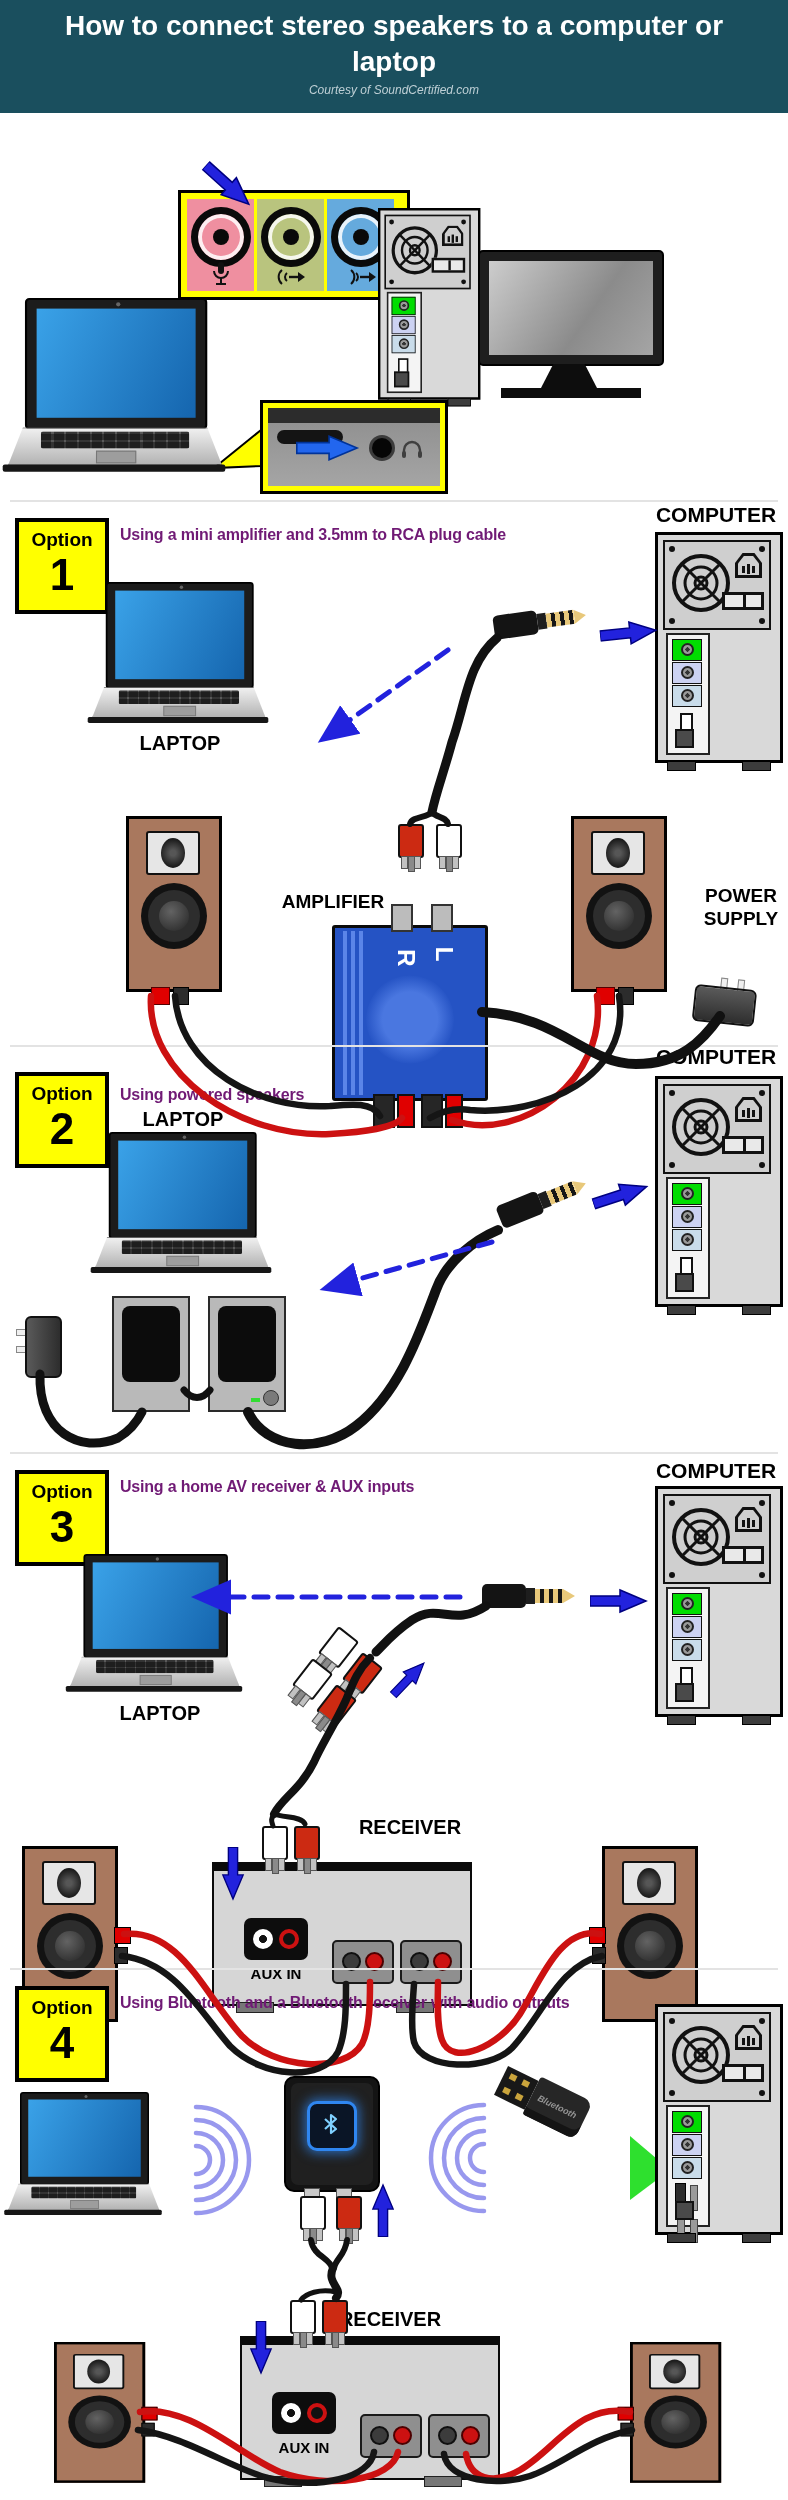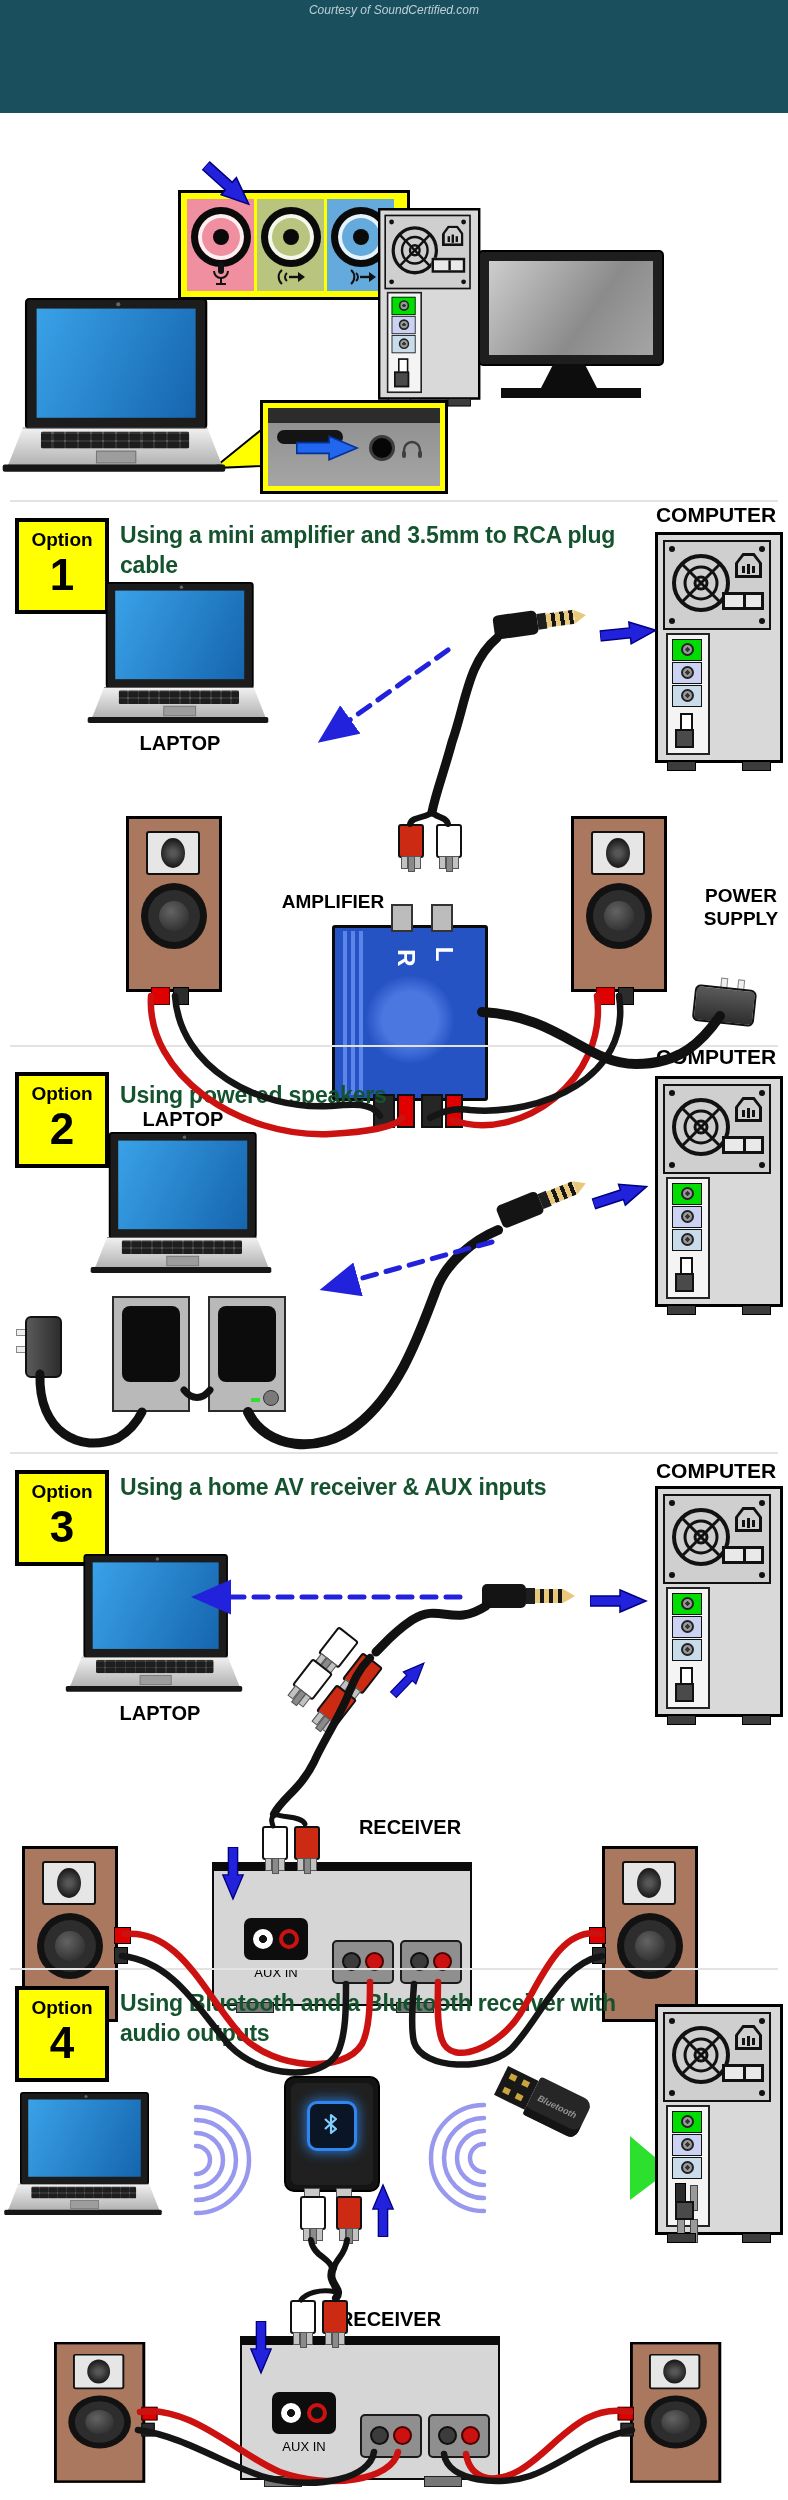--- a/index.html
+++ b/index.html
@@ -14,21 +14,21 @@
   .h-sub{margin-top:3px;color:#bfd0d6;font-style:italic;font-size:12px;}
   .intro{left:14px;top:122px;width:762px;color:#0d0d0d;font-weight:bold;font-style:italic;
          font-size:18.5px;line-height:26px;}
 
   .divider{left:10px;width:768px;height:2px;background:#e3e3e3;}
 
   
   .badge{left:15px;width:86px;height:88px;background:#ffff00;border:4px solid #000;text-align:center;}
   .badge .bl{display:block;margin-top:7px;font-weight:bold;font-size:19px;line-height:22px;color:#000;}
   .badge .bn{display:block;font-weight:bold;font-size:44px;line-height:48px;color:#000;}
-  .sec-title{font-weight:bold;font-size:23px;line-height:30px;color:#14532d;letter-spacing:-0.2px;}
+  .sec-title{font-weight:bold;font-size:16px;line-height:30px;color:#701a75;letter-spacing:-0.2px;}
   .lbl{font-weight:bold;font-size:20px;line-height:22px;color:#000;text-align:center;}
   .lbl-sm{font-weight:bold;font-size:19px;line-height:23px;color:#000;text-align:center;}
 
   
   .c-tower{width:122px;height:225px;background:#d9d9d9;border:3px solid #000;}
   .tw-psu{position:absolute;left:5px;top:5px;width:104px;height:86px;background:#cfcfcf;border:2px solid #111;}
   .tw-dot{position:absolute;width:6px;height:6px;border-radius:50%;background:#111;}
   .tw-inlet{position:absolute;right:7px;top:11px;width:27px;height:25px;background:#111;
             clip-path:polygon(0 40%,28% 0,72% 0,100% 40%,100% 100%,0 100%);}
   .tw-inlet i{position:absolute;left:3px;right:3px;top:3px;bottom:3px;background:#cfcfcf;
@@ -109,21 +109,21 @@
   .am-t.k{width:18px;background:#262626;} .am-t.r{width:14px;background:#e00000;}
 
   
   .c-rcv{width:256px;height:140px;background:#d6d6d6;border:2px solid #0a0a0a;}
   .rc-top{position:absolute;left:0;right:0;top:0;height:7px;background:#0a0a0a;}
   .rc-aux{position:absolute;left:30px;top:54px;width:64px;height:42px;background:#0d0d0d;border-radius:7px;}
   .rc-wj{position:absolute;left:9px;top:11px;width:20px;height:20px;border-radius:50%;
          background:radial-gradient(circle,#111 26%,#fff 30%);}
   .rc-rj{position:absolute;right:9px;top:11px;width:20px;height:20px;border-radius:50%;
          border:4px solid #cc1111;background:#111;box-sizing:border-box;}
-  .rc-auxlbl{position:absolute;left:22px;top:101px;width:80px;text-align:center;font-weight:normal;font-size:13px;color:#000;}
+  .rc-auxlbl{position:absolute;left:22px;top:101px;width:80px;text-align:center;font-weight:bold;font-size:15px;color:#000;}
   .rc-term{position:absolute;top:76px;width:58px;height:40px;background:#8f8f8f;border:2px solid #1a1a1a;border-radius:5px;}
   .rc-term.t1{left:118px;} .rc-term.t2{left:186px;}
   .rc-term .ck{position:absolute;left:8px;top:10px;width:19px;height:19px;border-radius:50%;background:#3c3c3c;border:2px solid #101010;box-sizing:border-box;}
   .rc-term .cr{position:absolute;right:8px;top:10px;width:19px;height:19px;border-radius:50%;background:#cc1111;border:2px solid #4d0000;box-sizing:border-box;}
   .rc-foot{position:absolute;bottom:-9px;width:36px;height:9px;background:#777;border:1px solid #222;}
   .rc-foot.f1{left:22px;} .rc-foot.f2{right:36px;}
 
   
   .rca{position:absolute;width:22px;height:30px;border:2px solid #111;border-radius:3px;transform-origin:50% 0;}
   .rca.w{background:#fff;} .rca.r{background:#cc2a12;}
@@ -184,20 +184,21 @@
   .footer{left:0;top:2482px;width:788px;text-align:center;font-size:13.5px;color:#4a7fd0;}
 
   .sarrow{position:absolute;}
 </style>
 </head>
 <body>
 
 <div id="page">
 
   <div class="A header">
+    <div class="h-title">How to connect stereo speakers to a computer or laptop</div>
     <div class="h-sub">Courtesy of SoundCertified.com</div>
   </div>
 
   <svg class="A" style="left:0;top:0;" width="788" height="2500" viewBox="0 0 788 2500">
     <polygon points="399,248 399,292 418,296" fill="#ffff00" stroke="#000" stroke-width="2"></polygon>
     <polygon points="214,468 261,430 261,466" fill="#ffff00" stroke="#000" stroke-width="2"></polygon>
     <polygon points="630,2136 670,2170 630,2200" fill="#2ee02e"></polygon>
   </svg>
 
   <div class="A sc-box">

